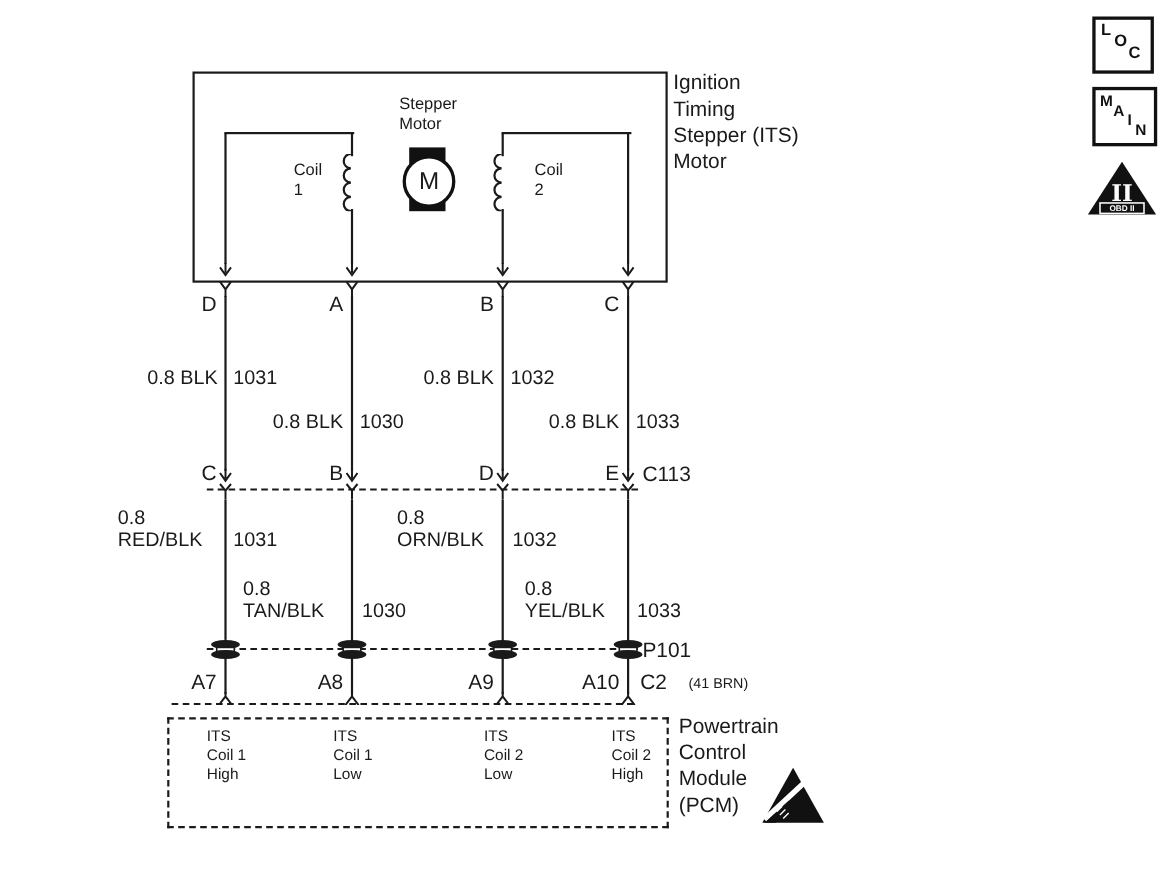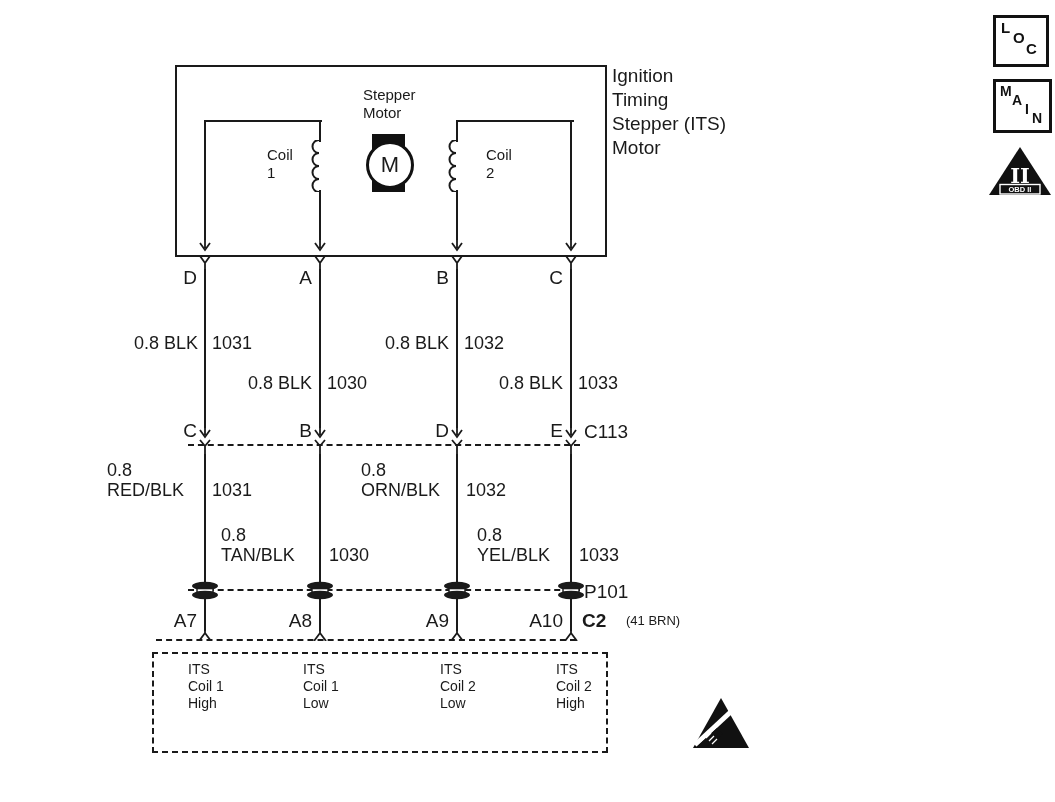--- a/index.html
+++ b/index.html
@@ -185,36 +185,40 @@
       <path d="M8,0 V4 M8,4 L2,12 M8,4 L14,12" fill="none" stroke="#1a1a1a" stroke-width="1.8"></path>
     </svg>
   <svg class="sym" style="left:563px;top:629px;" width="16" height="12" viewBox="0 0 16 12">
       <path d="M8,0 V4 M8,4 L2,12 M8,4 L14,12" fill="none" stroke="#1a1a1a" stroke-width="1.8"></path>
     </svg>
 
   <div class="t tr" style="left:161px;top:610px;width:36px;font-size:19px;">A7</div>
   <div class="t tr" style="left:276px;top:610px;width:36px;font-size:19px;">A8</div>
   <div class="t tr" style="left:413px;top:610px;width:36px;font-size:19px;text-align:right;">A9</div>
   <div class="t tr" style="left:521px;top:610px;width:42px;font-size:19px;">A10</div>
-  <div class="t" style="left:582px;top:610px;font-size:19px;font-weight:bold;">C2</div>
+  <div class="t" style="left:582px;top:610px;font-size:19px;">C2</div>
   <div class="t" style="left:626px;top:614px;font-size:13px;">(41 BRN)</div>
 
   <div class="box-dash" style="left:152px;top:652px;width:452px;height:97px;"></div>
   <div class="t" style="left:188px;top:661px;font-size:14px;line-height:17px;">ITS
 Coil 1
 High</div>
   <div class="t" style="left:303px;top:661px;font-size:14px;line-height:17px;">ITS
 Coil 1
 Low</div>
   <div class="t" style="left:440px;top:661px;font-size:14px;line-height:17px;">ITS
 Coil 2
 Low</div>
   <div class="t" style="left:556px;top:661px;font-size:14px;line-height:17px;">ITS
 Coil 2
 High</div>
+  <div class="t" style="left:617px;top:649px;font-size:19px;line-height:24px;">Powertrain
+Control
+Module
+(PCM)</div>
 
   <svg class="sym" style="left:692px;top:697px;" width="58" height="53" viewBox="0 0 58 53">
     <polygon points="29,1 57,51 1,51" fill="#111"></polygon>
     <line x1="3" y1="48" x2="44" y2="10" stroke="#fff" stroke-width="5"></line>
     <polygon points="3,51 25,31 31,37 13,51" fill="#111"></polygon>
     <line x1="14" y1="41" x2="19" y2="36" stroke="#fff" stroke-width="1.3"></line>
     <line x1="17" y1="44" x2="22" y2="39" stroke="#fff" stroke-width="1.3"></line>
     <line x1="20" y1="47" x2="25" y2="42" stroke="#fff" stroke-width="1.3"></line>
   </svg>
 

